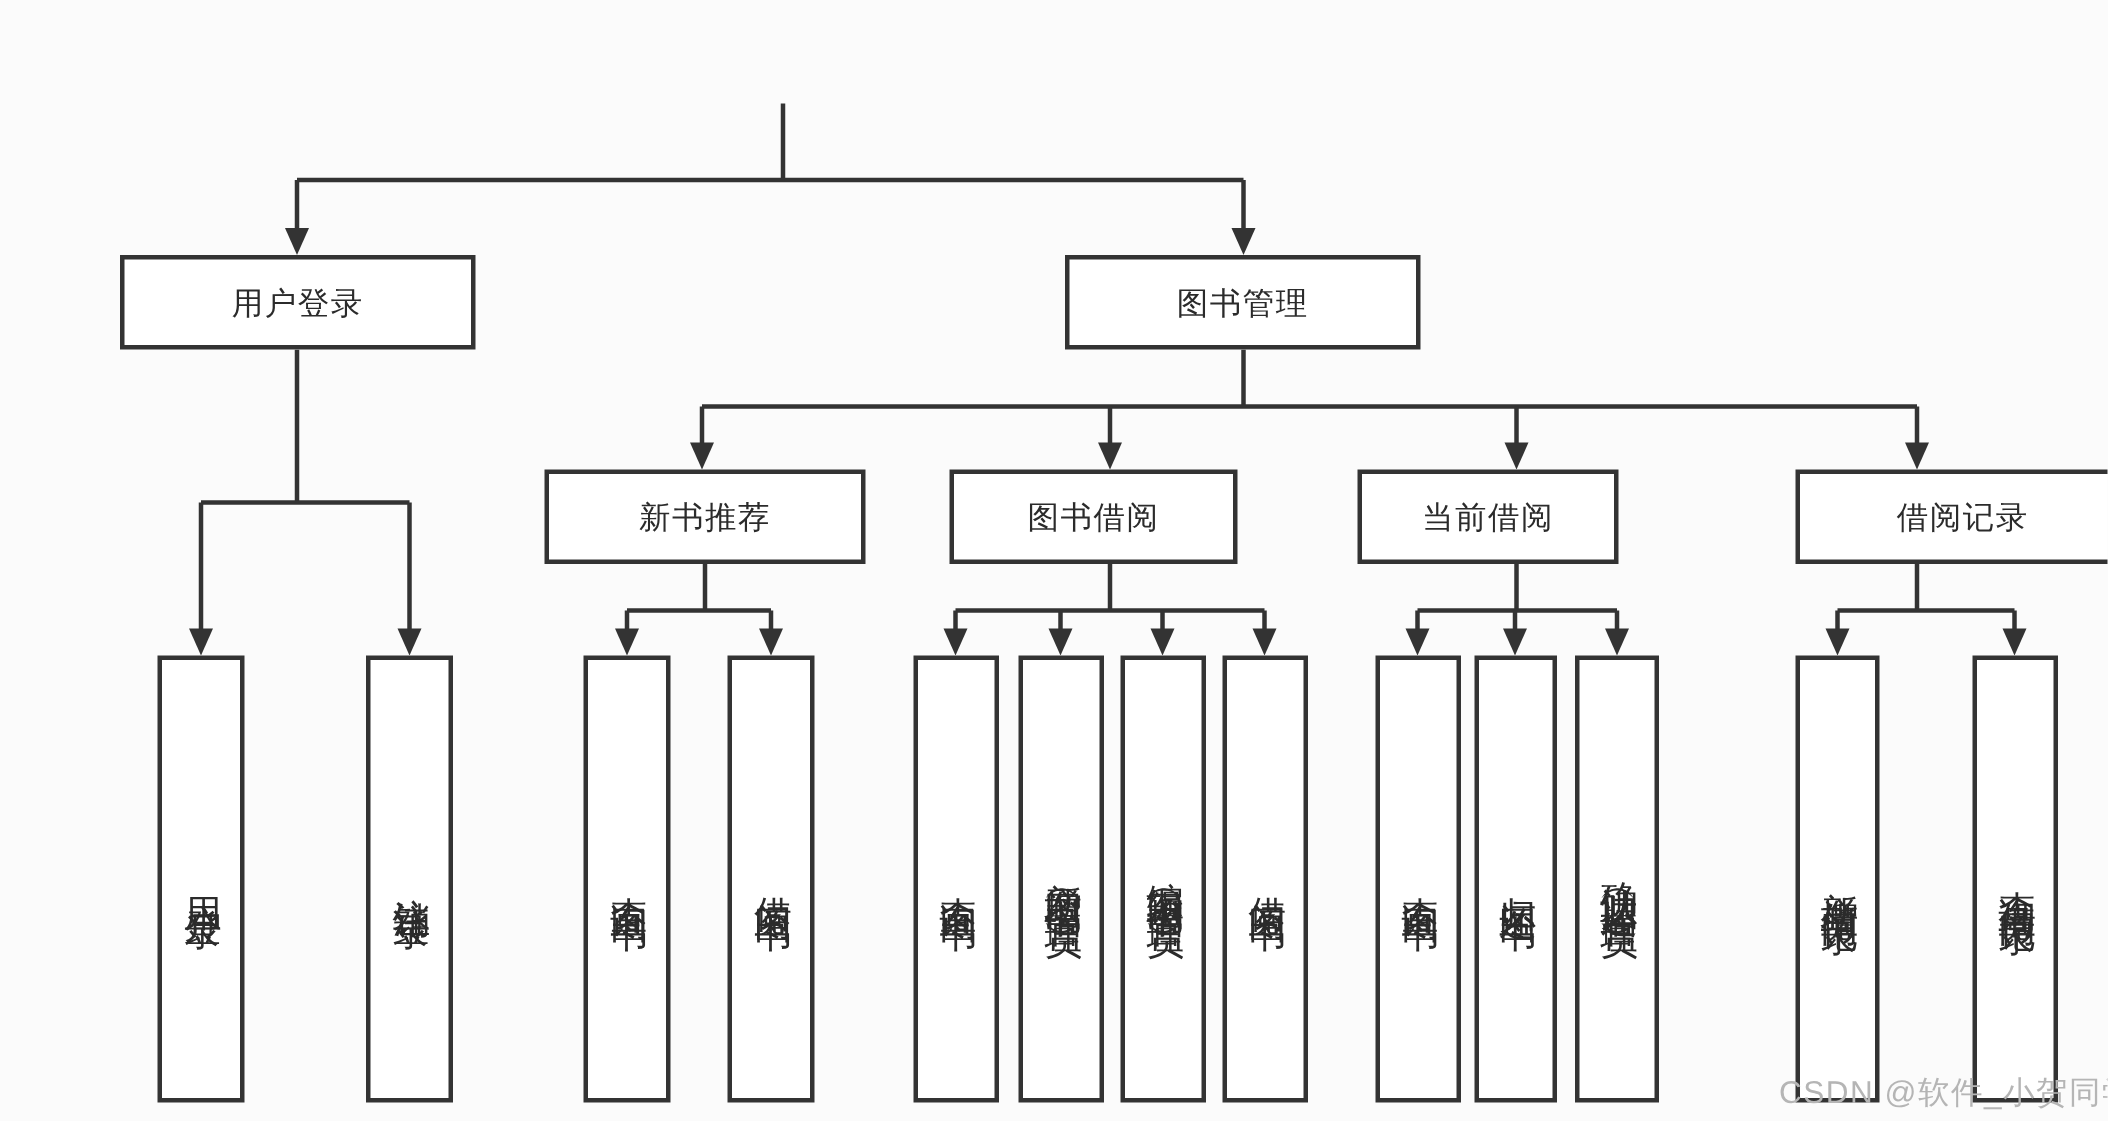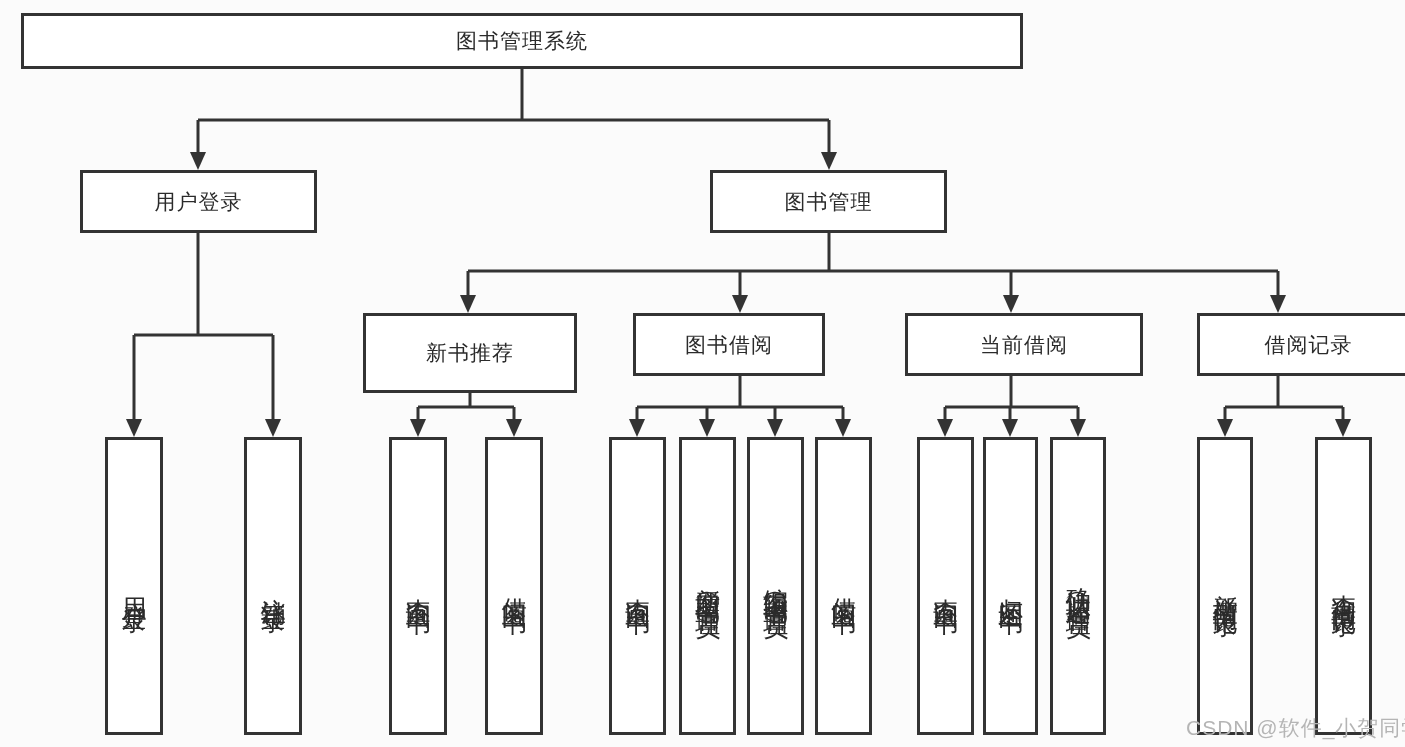--- a/index.html
+++ b/index.html
@@ -35,23 +35,23 @@
     letter-spacing:4px;
     line-height:1.1;
     white-space:nowrap;
   }
   
   .n-root   { left:21px;  top:13px;  width:1002px; height:56px; }
   
   .n-l2a    { left:80px;  top:170px; width:237px;  height:63px; }
   .n-l2b    { left:710px; top:170px; width:237px;  height:63px;text-align:right; }
   
-  .n-s0 { left:363px;  top:313px; width:214px; height:80px; }
+  .n-s0 { left:363px;  top:313px; width:214px; height:63px; }
   .n-s1 { left:633px;  top:313px; width:192px; height:63px; }
-  .n-s2 { left:905px;  top:313px; width:238px; height:63px; }
+  .n-s2 { left:905px;  top:313px; width:174px; height:63px; }
   .n-s3 { left:1197px; top:313px; width:213px; height:63px;padding-left:10px; }
   
   .tall { top:437px; height:298px; }
   .n-u0 { left:105px;  width:58px; }
   .n-u1 { left:244px;  width:58px; }
   .n-a0 { left:389px;  width:58px; }
   .n-a1 { left:485px;  width:58px; }
   .n-b0 { left:609px;  width:57px; }
   .n-b1 { left:679px;  width:57px; }
   .n-b2 { left:747px;  width:57px; }
@@ -156,23 +156,20 @@
     <g>
       <polyline points="1278,376 1278,407"></polyline>
       <polyline points="1225,407 1343,407"></polyline>
       <line x1="1225" y1="407" x2="1225" y2="423"></line>
       <polygon points="1217,419 1233,419 1225,437"></polygon>
       <line x1="1343" y1="407" x2="1343" y2="423"></line>
       <polygon points="1335,419 1351,419 1343,437"></polygon>
     </g>
   </svg>
 
-  <div class="node n-root">
-    <span class="hlabel">图书管理系统</span>
-  </div>
 
   <div class="node n-l2a">
     <span class="hlabel">用户登录</span>
   </div>
   <div class="node n-l2b">
     <span class="hlabel">图书管理</span>
   </div>
 
   <div class="node n-s0">
     <span class="hlabel">新书推荐</span>

